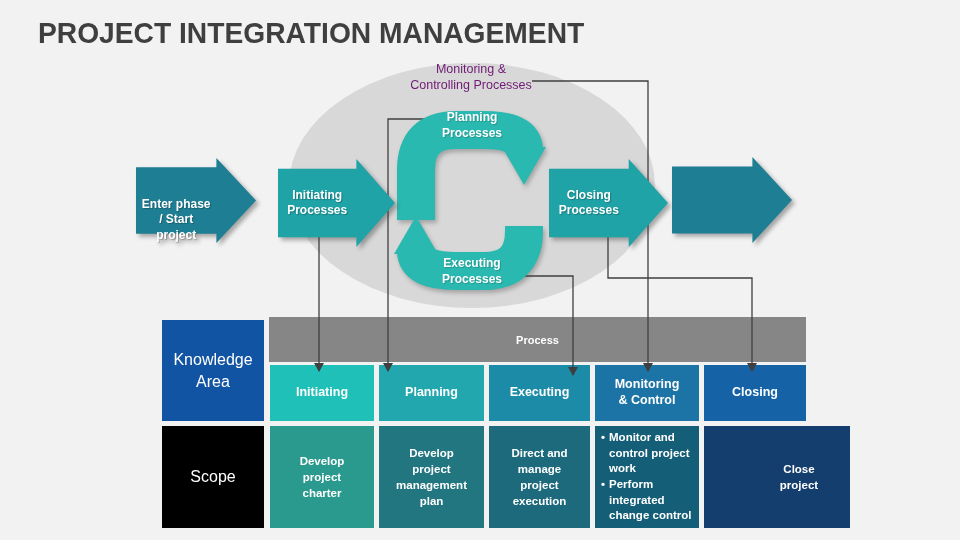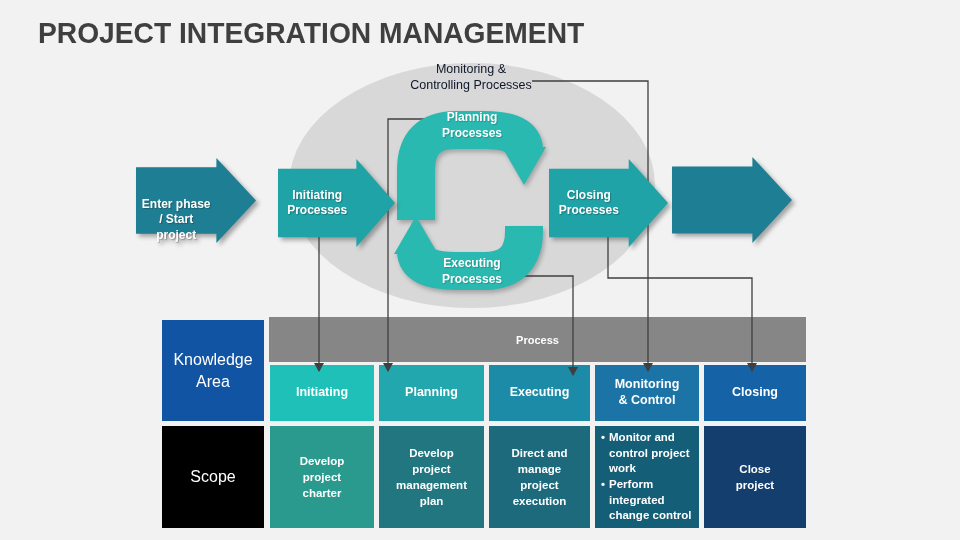--- a/index.html
+++ b/index.html
@@ -63,21 +63,21 @@
   .scope-cell li{display:flex;gap:4px;line-height:1.35;}
   .scope-cell li .dot{flex:0 0 auto;}
 </style>
 </head>
 <body style="background: rgb(242, 242, 242);">
 
 <h1 class="slide-title" style="color: rgb(63, 63, 63);">PROJECT INTEGRATION MANAGEMENT</h1>
 
 <div class="ellipse" style="background: rgb(216, 216, 216);"></div>
 
-<div class="monitoring-label abs" style="left: 388px; top: 62px; width: 166px; color: #0f172a;">Monitoring &amp;
+<div class="monitoring-label abs" style="left: 388px; top: 62px; width: 166px; color: #701a75;">Monitoring &amp;
 Controlling Processes</div>
 
 <svg class="connectors" width="960" height="540">
   <defs>
     <marker id="arr" markerUnits="userSpaceOnUse" markerWidth="9" markerHeight="10" refX="8" refY="5" orient="auto">
       <path d="M0,0 L9,5 L0,10 Z" fill="#3f3f3f"></path>
     </marker>
   </defs>
   <polyline points="319,228 319,371" fill="none" stroke-width="1.3" marker-end="url(#arr)" stroke="#3f3f3f"></polyline>
   <polyline points="443,119 388,119 388,371" fill="none" stroke-width="1.3" marker-end="url(#arr)" stroke="#3f3f3f"></polyline>
@@ -143,15 +143,15 @@
 plan</div>
     <div class="tbl-cell col-hdr" style="left: 489px; top: 365px; width: 101px; height: 56px; background: rgb(28, 139, 167);">Executing</div>
     <div class="tbl-cell scope-cell" style="left: 489px; top: 426px; width: 101px; height: 102px; background: rgb(29, 106, 125);">Direct and
 manage
 project
 execution</div>
     <div class="tbl-cell col-hdr" style="left: 595px; top: 365px; width: 104px; height: 56px; background: rgb(28, 115, 165);">Monitoring
 &amp; Control</div>
     <div class="tbl-cell scope-cell" style="left: 595px; top: 426px; width: 104px; height: 102px; background: rgb(21, 94, 119);"><ul><li><span class="dot">•</span><span>Monitor and control project work</span></li><li><span class="dot">•</span><span>Perform integrated change control</span></li></ul></div>
     <div class="tbl-cell col-hdr" style="left: 704px; top: 365px; width: 102px; height: 56px; background: rgb(21, 99, 166);">Closing</div>
-    <div class="tbl-cell scope-cell" style="left: 704px; top: 426px; width: 102px; height: 102px; background: rgb(19, 62, 109);">Close
+    <div class="tbl-cell scope-cell" style="left: 704px; top: 426px; width: 102px; height: 102px; background: rgb(19, 62, 109); padding-left: 44px;">Close
 project</div>
   </div>
 
 </body></html>

